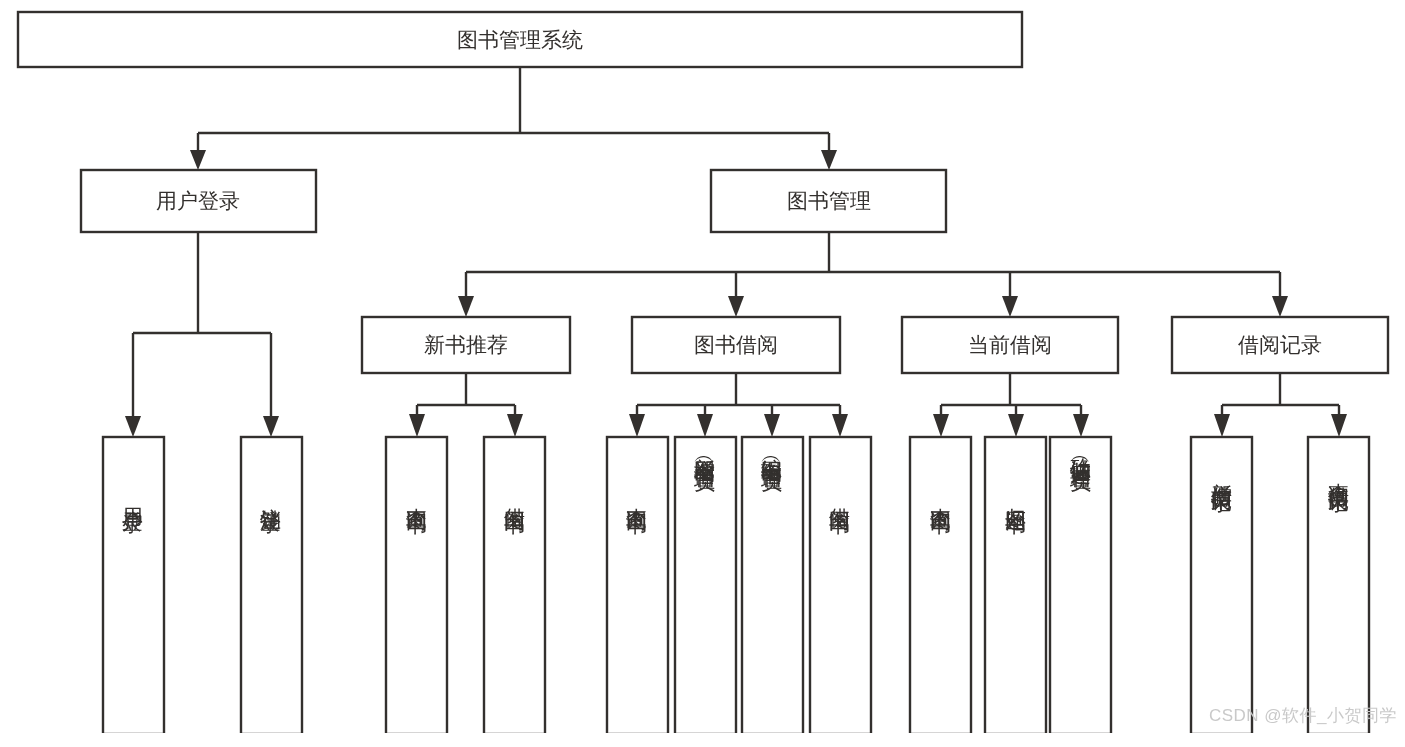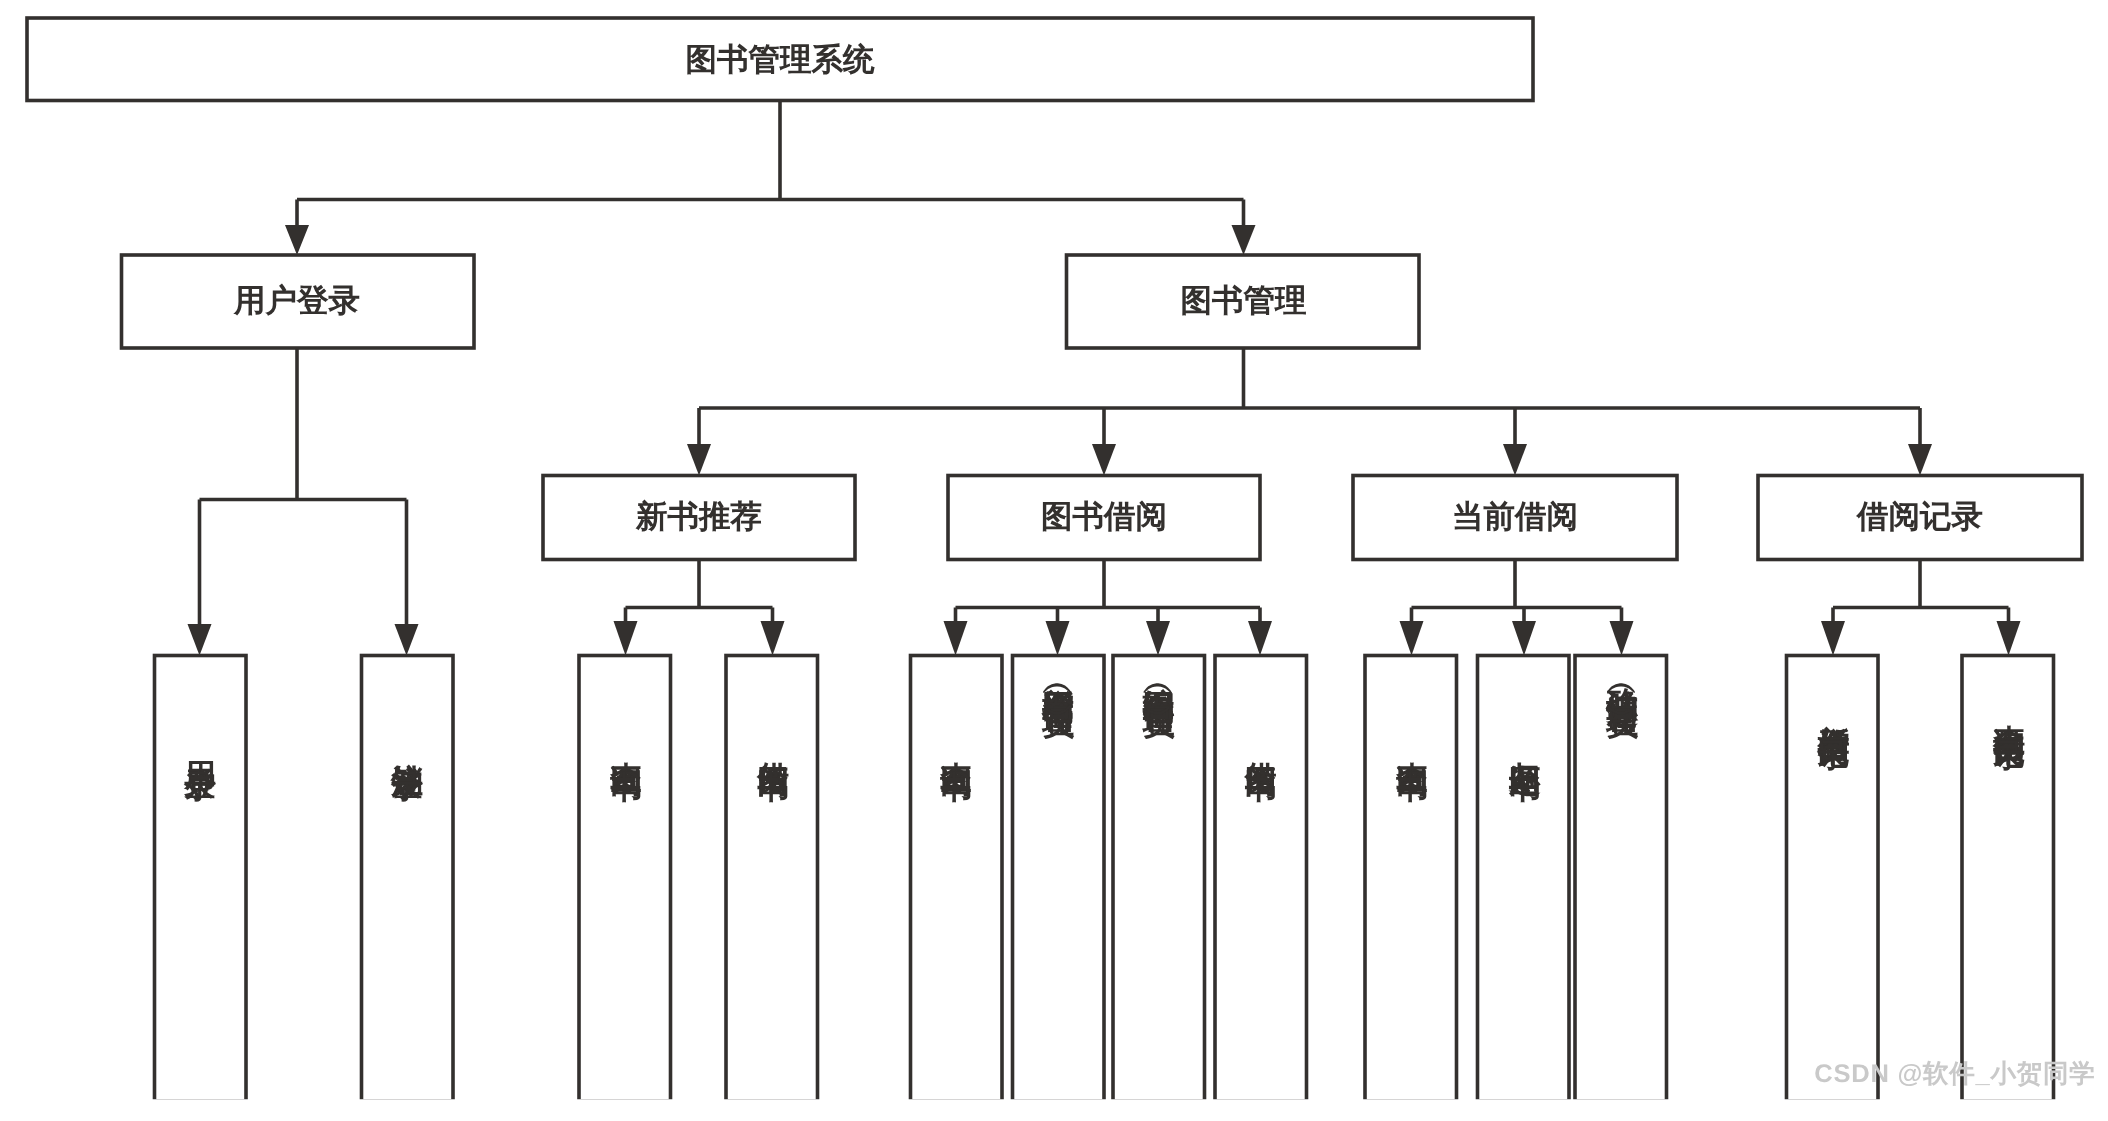--- a/index.html
+++ b/index.html
@@ -9,21 +9,20 @@
   }
   body {
     font-family: "Liberation Sans", "DejaVu Sans", sans-serif;
   }
   #diagram-root {
     position: relative;
     width: 1405px;
     height: 733px;
     background: #ffffff;
     overflow: hidden;
-    font-weight: bold;
   }
   svg.diagram-canvas {
     position: absolute;
     left: 0;
     top: 0;
     width: 1405px;
     height: 747px;
     display: block;
   }
   .node-rect {

